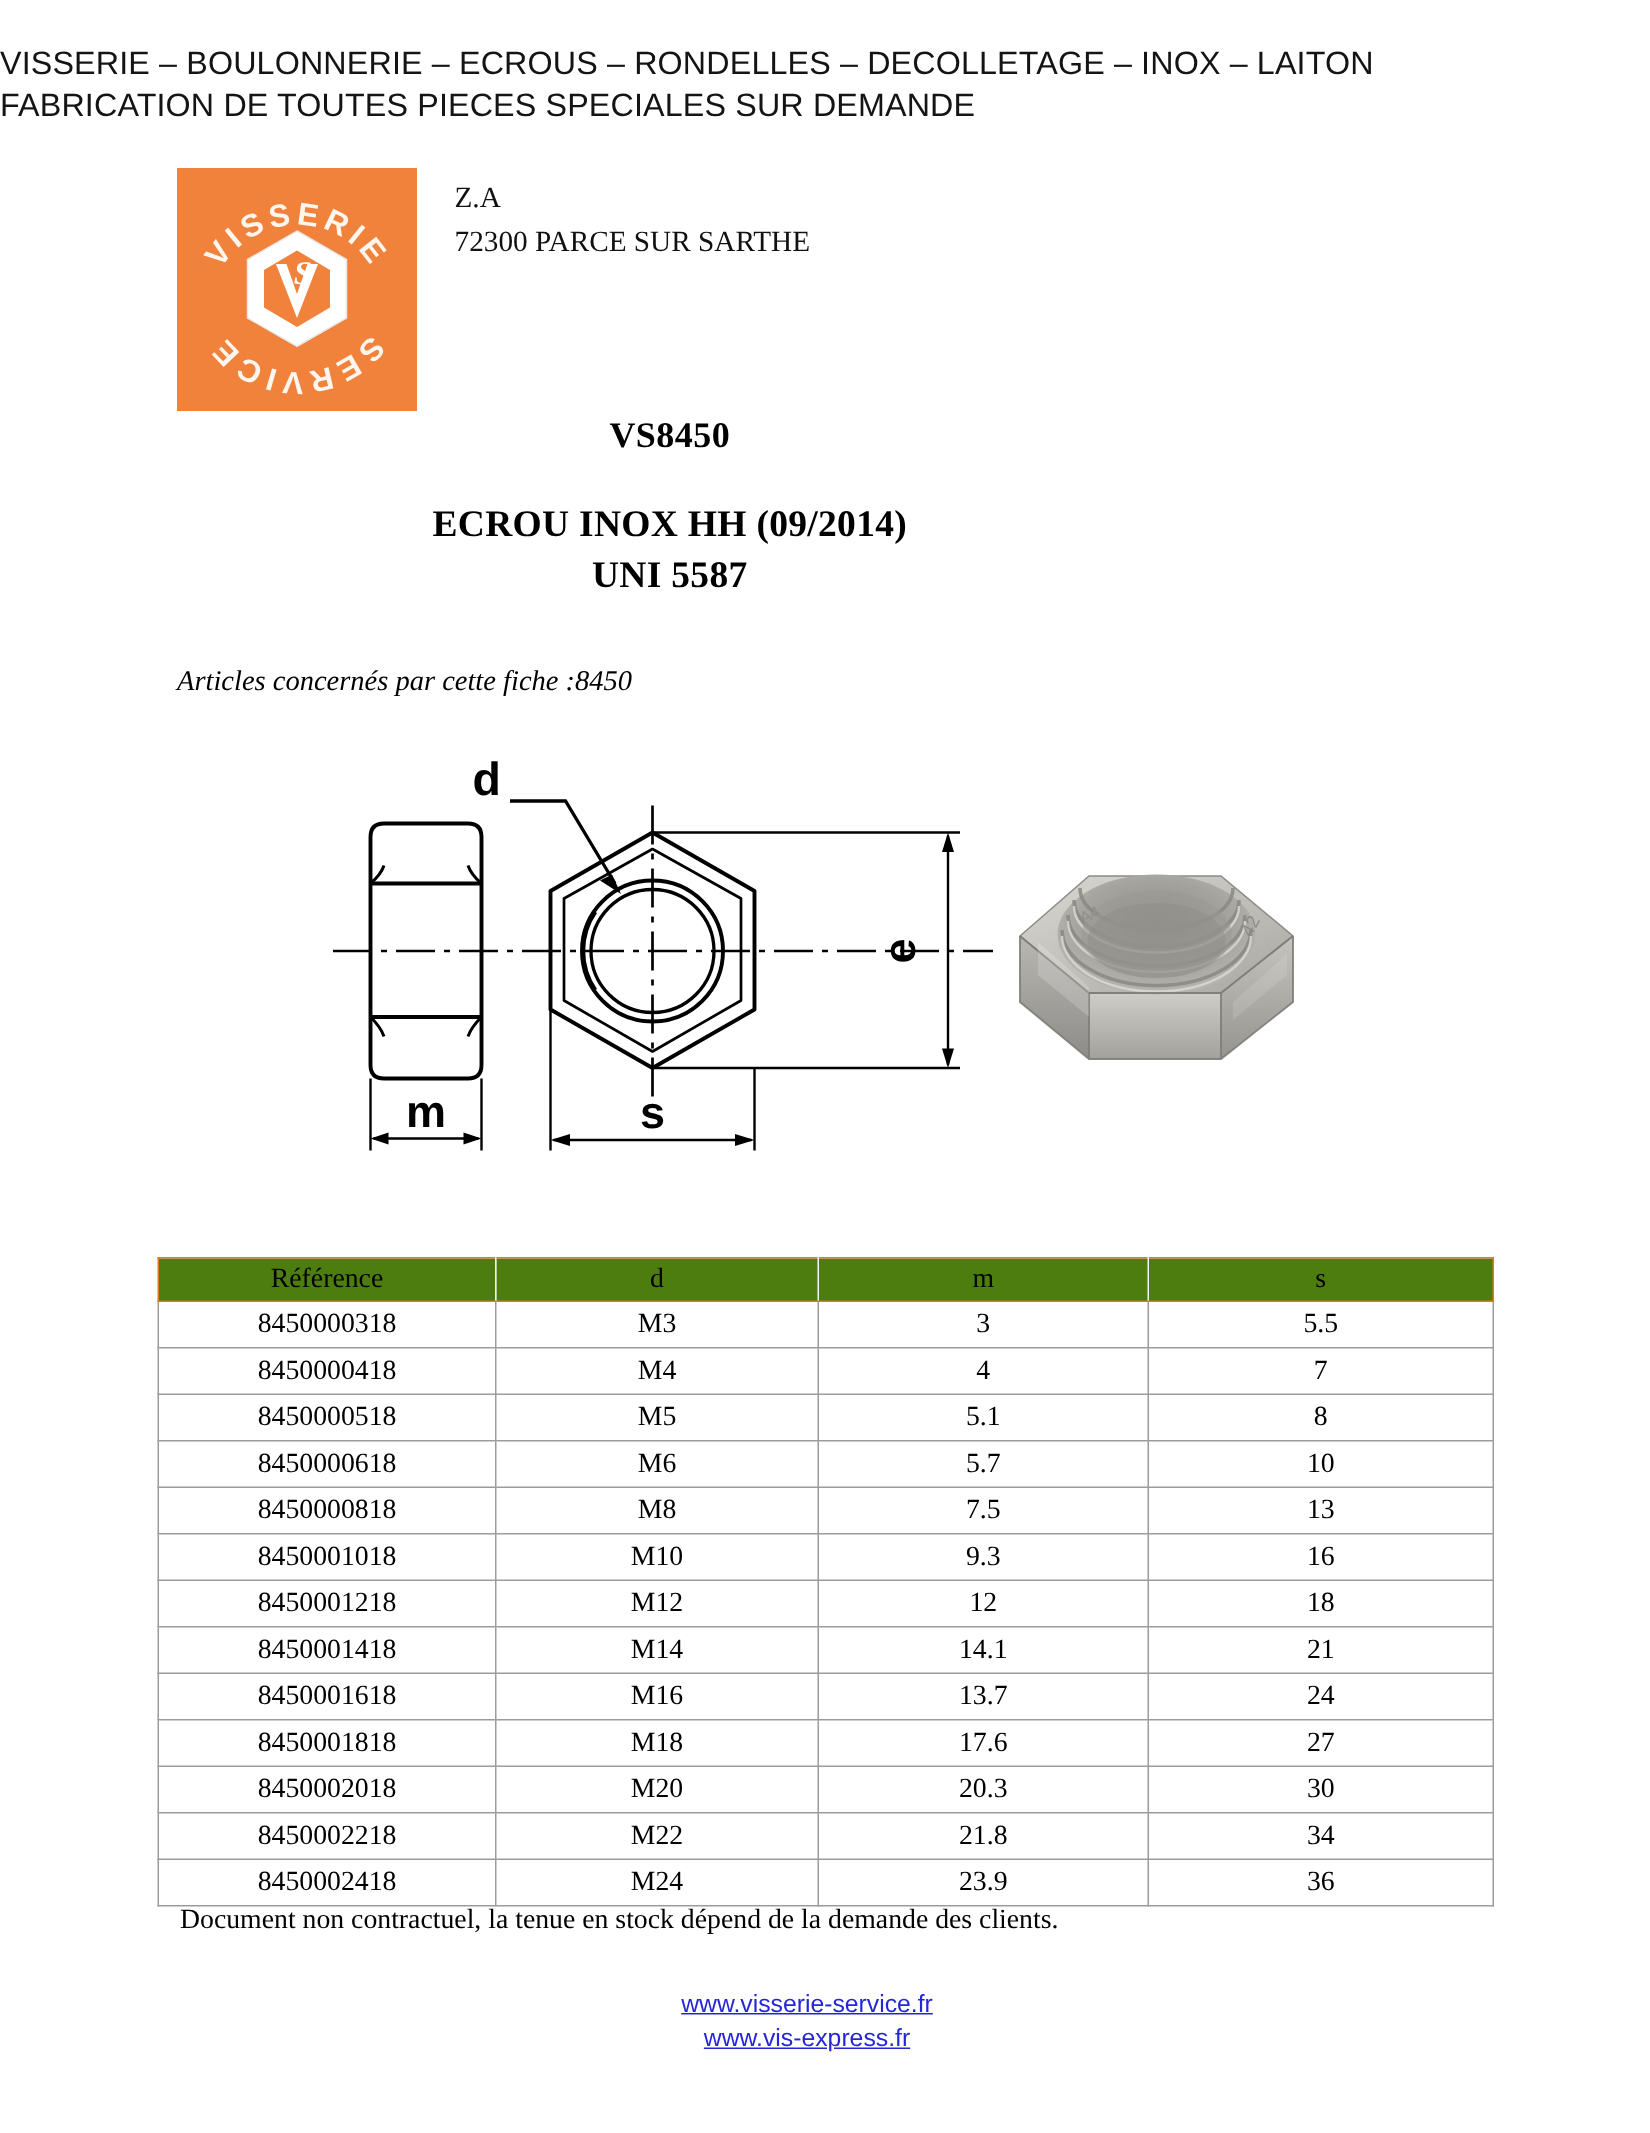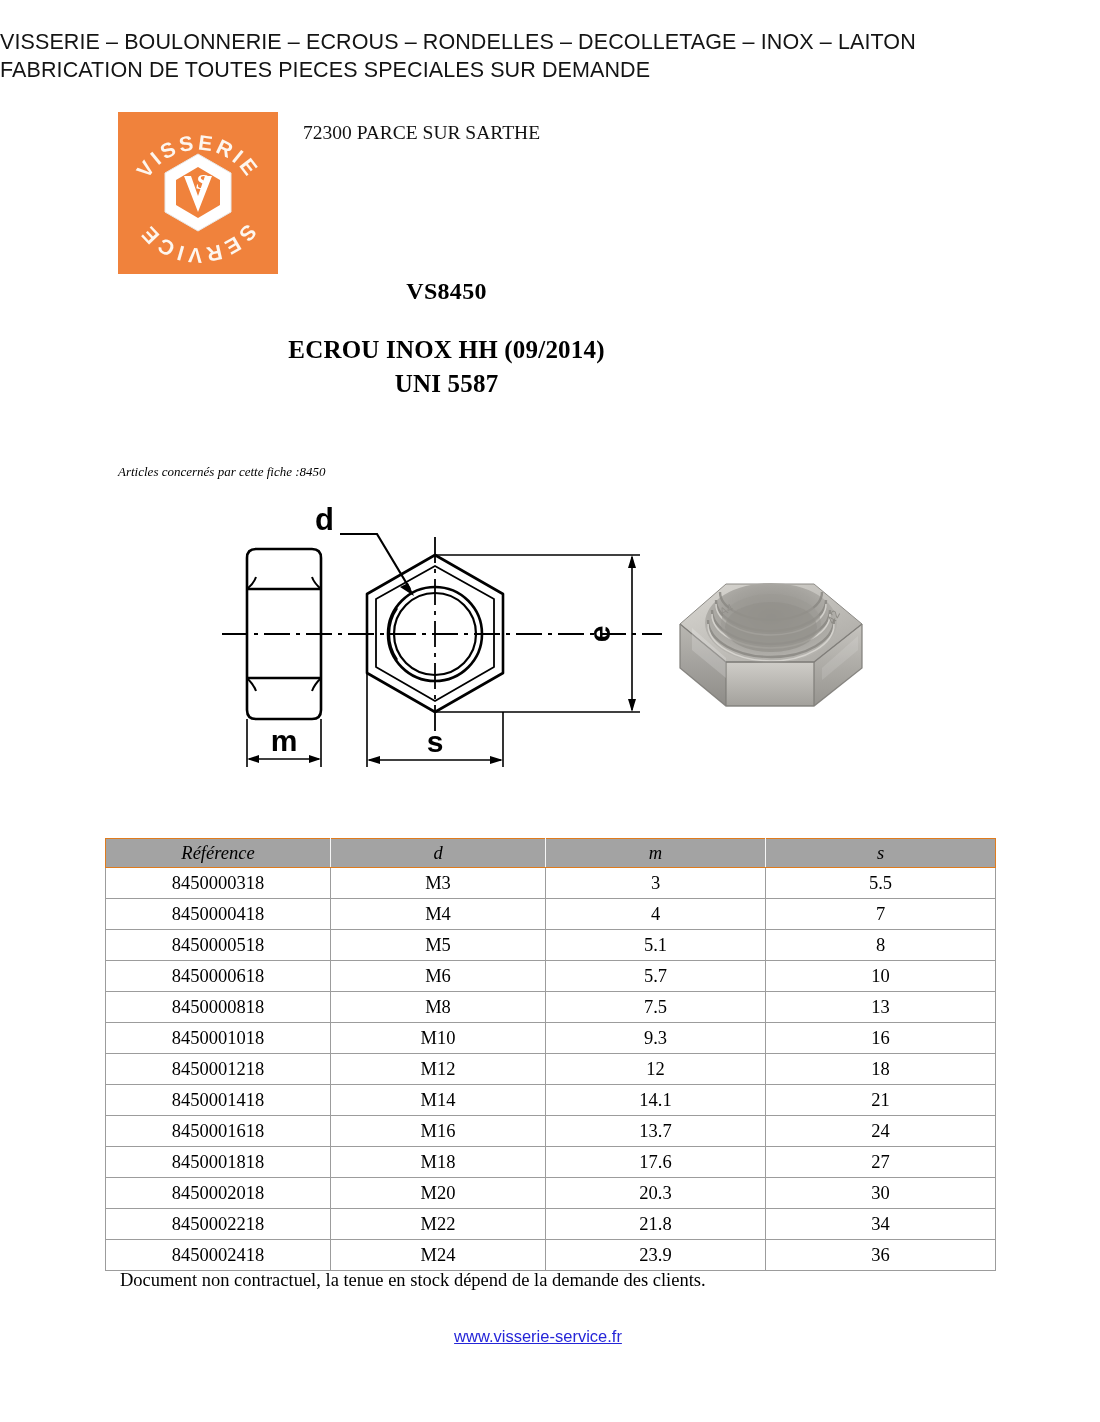--- a/index.html
+++ b/index.html
@@ -72,22 +72,22 @@
     margin-top: 28px;
     font-size: 25px;
     font-weight: bold;
     line-height: 1.34;
     letter-spacing: 0.2px;
   }
 
   .articles {
     position: absolute;
     left: 118px;
-    top: 464px;
-    font-size: 13px;
+    top: 444px;
+    font-size: 19px;
     font-style: italic;
   }
 
   
   .figure {
     position: absolute;
     left: 0;
     top: 495px;
     width: 1100px;
     height: 290px;
@@ -121,28 +121,27 @@
   .spec-table th,
   .spec-table td {
     text-align: center;
     border: 1px solid #9c9c9c;
     padding: 0;
     height: 30px;
     line-height: 30px;
     font-weight: normal;
   }
   .spec-table thead th {
-    background: #a3a3a3;
+    background: #4d7c0f;
     color: #000000;
     height: 28px;
     line-height: 28px;
     border-color: #df7b1d;
     border-left: 1px solid #f6f6f6;
     border-right: 1px solid #f6f6f6;
-    font-style: italic;
   }
   .spec-table thead th:first-child { border-left: 1px solid #df7b1d; }
   .spec-table thead th:last-child  { border-right: 1px solid #df7b1d; }
   .col-ref { width: 225px; }
   .col-d   { width: 215px; }
   .col-m   { width: 220px; }
   .col-s   { width: 230px; }
 
   .disclaimer {
     position: absolute;
@@ -195,20 +194,21 @@
       <text font-family="Liberation Sans, sans-serif" font-size="21" font-weight="bold" fill="#fdf6ef" letter-spacing="3.2">
         <textPath href="#arcTop" startOffset="50%" text-anchor="middle">VISSERIE</textPath>
       </text>
       <text font-family="Liberation Sans, sans-serif" font-size="21" font-weight="bold" fill="#fdf6ef" letter-spacing="3.2">
         <textPath href="#arcBot" startOffset="50%" text-anchor="middle">SERVICE</textPath>
       </text>
     </svg>
   </div>
 
   <div class="address">
+    <div>Z.A</div>
     <div>72300 PARCE SUR SARTHE</div>
   </div>
 </div>
 
 <div class="titles">
   <div class="title-ref">VS8450</div>
   <div class="title-main">
     <div>ECROU INOX HH (09/2014)</div>
     <div>UNI 5587</div>
   </div>
@@ -450,13 +450,14 @@
         <td>23.9</td>
         <td>36</td>
       </tr>
     </tbody>
 </table>
 
 <div class="disclaimer">Document non contractuel, la tenue en stock dépend de la demande des clients.</div>
 
 <div class="footer">
   <a href="#">www.visserie-service.fr</a>
+  <a href="#">www.vis-express.fr</a>
 </div>
 
 </body></html>

